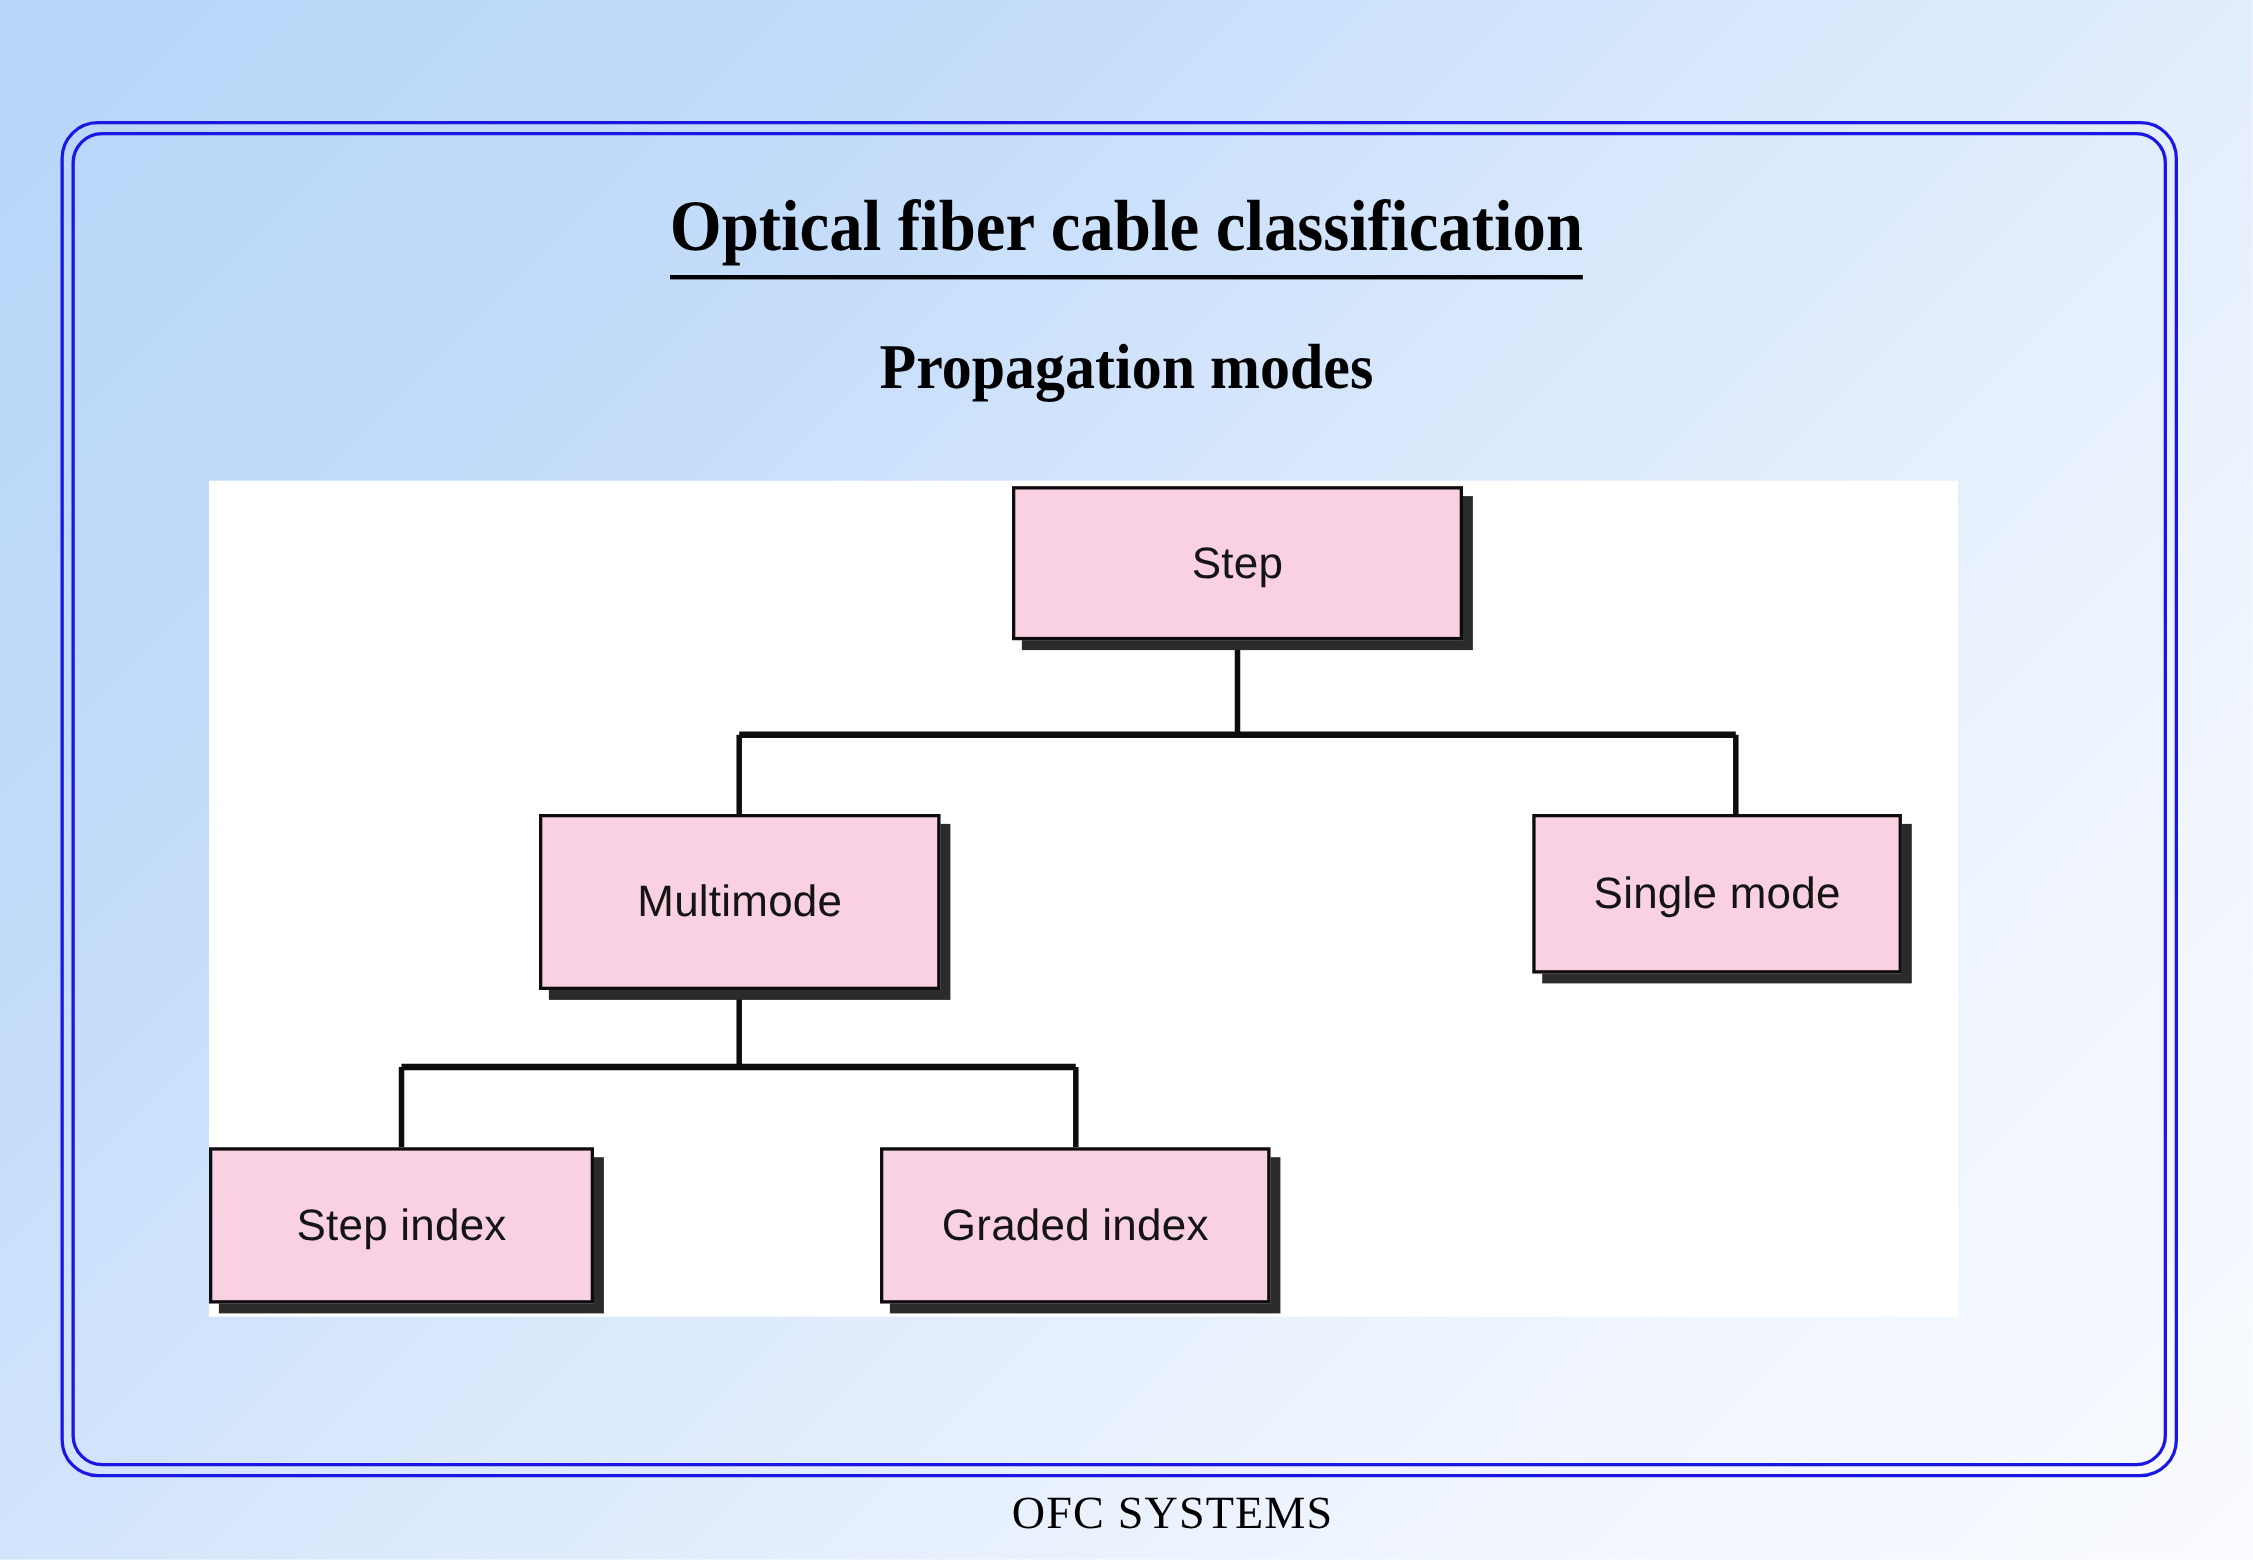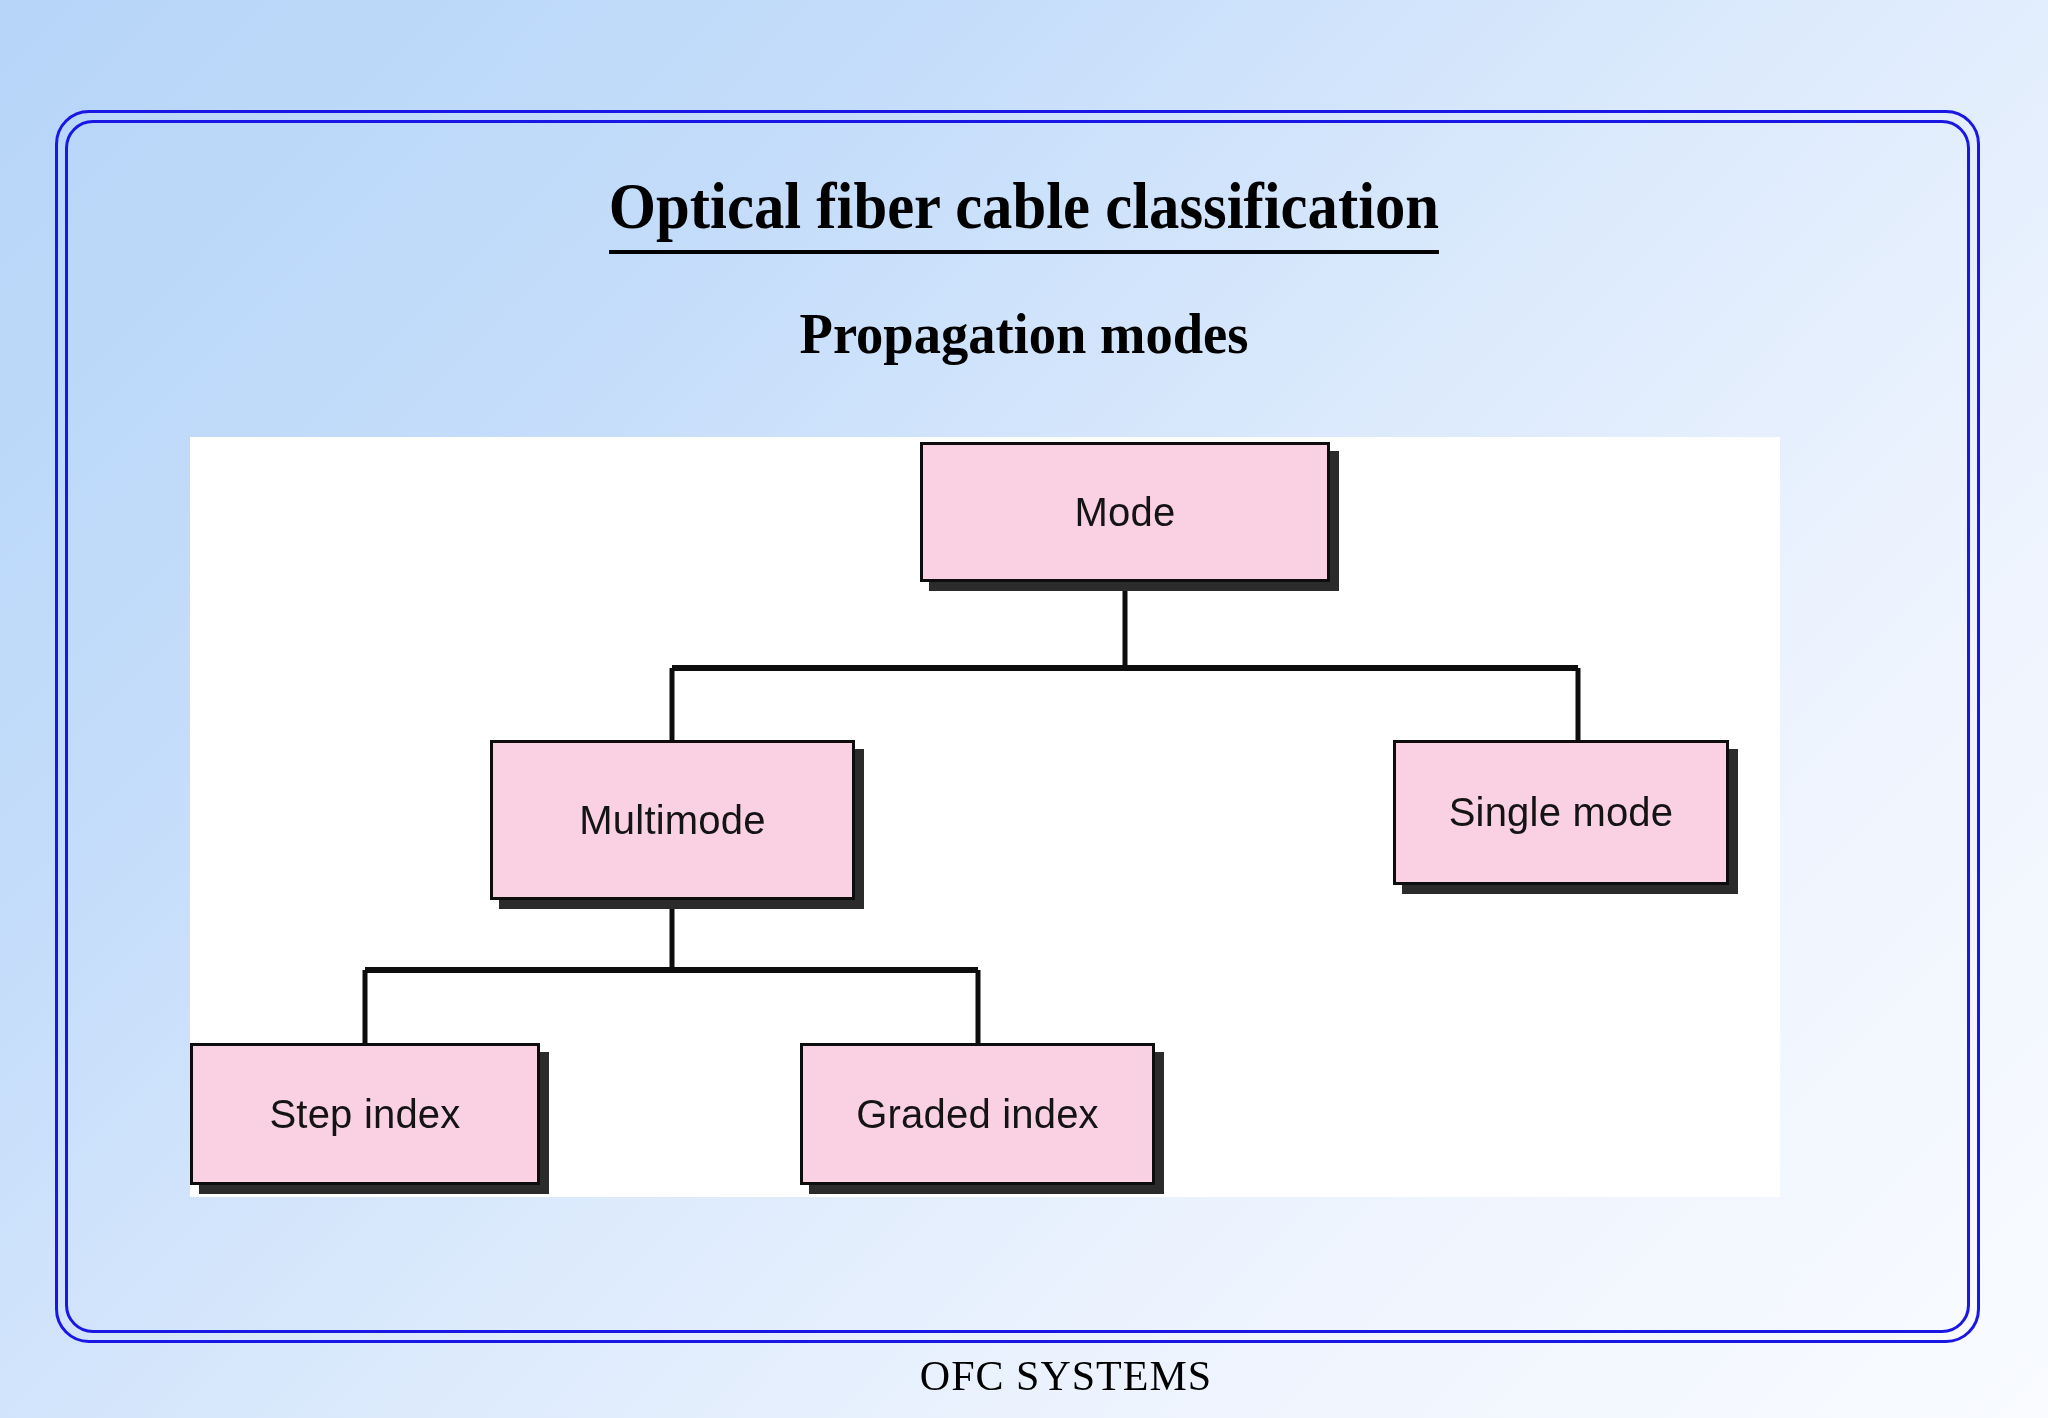--- a/index.html
+++ b/index.html
@@ -156,21 +156,21 @@
       <line x1="482" y1="231" x2="482" y2="303" stroke="#0d0d0d" stroke-width="5"></line>
       <line x1="1388" y1="231" x2="1388" y2="303" stroke="#0d0d0d" stroke-width="5"></line>
 
       <line x1="482" y1="448" x2="482" y2="533" stroke="#0d0d0d" stroke-width="5"></line>
       <line x1="175" y1="533" x2="788" y2="533" stroke="#0d0d0d" stroke-width="6"></line>
       <line x1="175" y1="533" x2="175" y2="606" stroke="#0d0d0d" stroke-width="5"></line>
       <line x1="788" y1="533" x2="788" y2="606" stroke="#0d0d0d" stroke-width="5"></line>
     </svg>
 
     <div class="node node-mode">
-      <span>Mode</span>
+      <span>Step</span>
     </div>
 
     <div class="node node-multimode">
       <span>Multimode</span>
     </div>
 
     <div class="node node-singlemode">
       <span>Single mode</span>
     </div>
 

